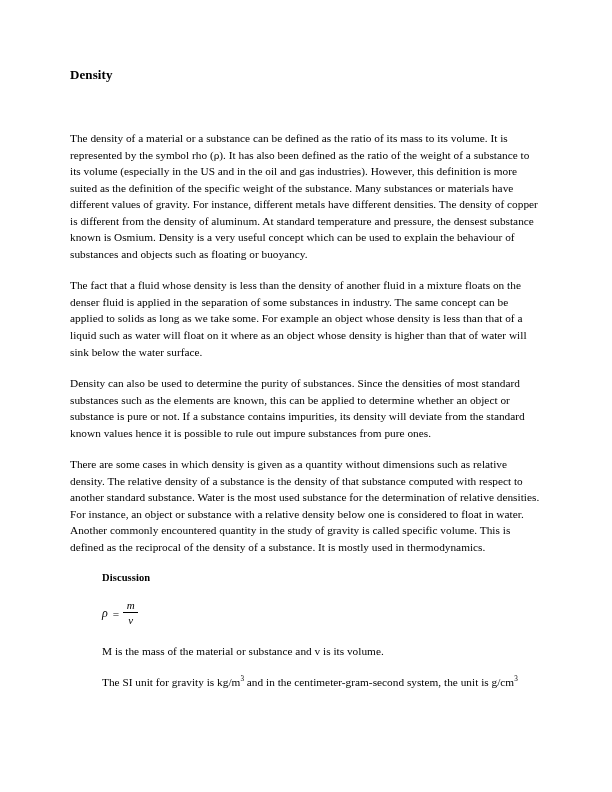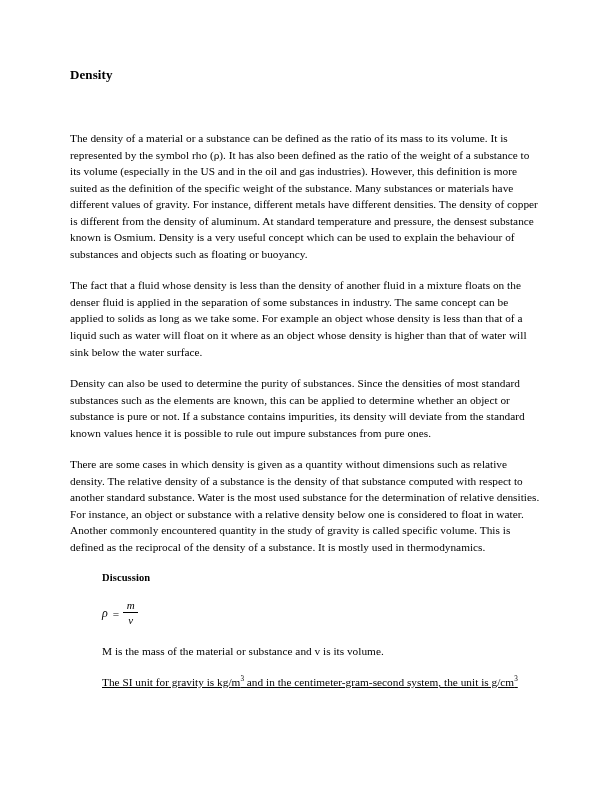--- a/index.html
+++ b/index.html
@@ -46,21 +46,20 @@
   p.body-text {
     font-size: 11.3px;
     line-height: 16.55px;
     margin: 0 0 15px 0;
     text-align: left;
     max-width: 472px;
     letter-spacing: 0.01px;
   }
   p.body-text:last-child {
     margin-bottom: 0;
-    text-decoration: underline;
   }
   .discussion-block {
     margin-top: 14px;
     margin-left: 32px;
   }
   .discussion-heading {
     margin-bottom: 15px;
   }
   .equation {
     margin: 0 0 15px 0;

